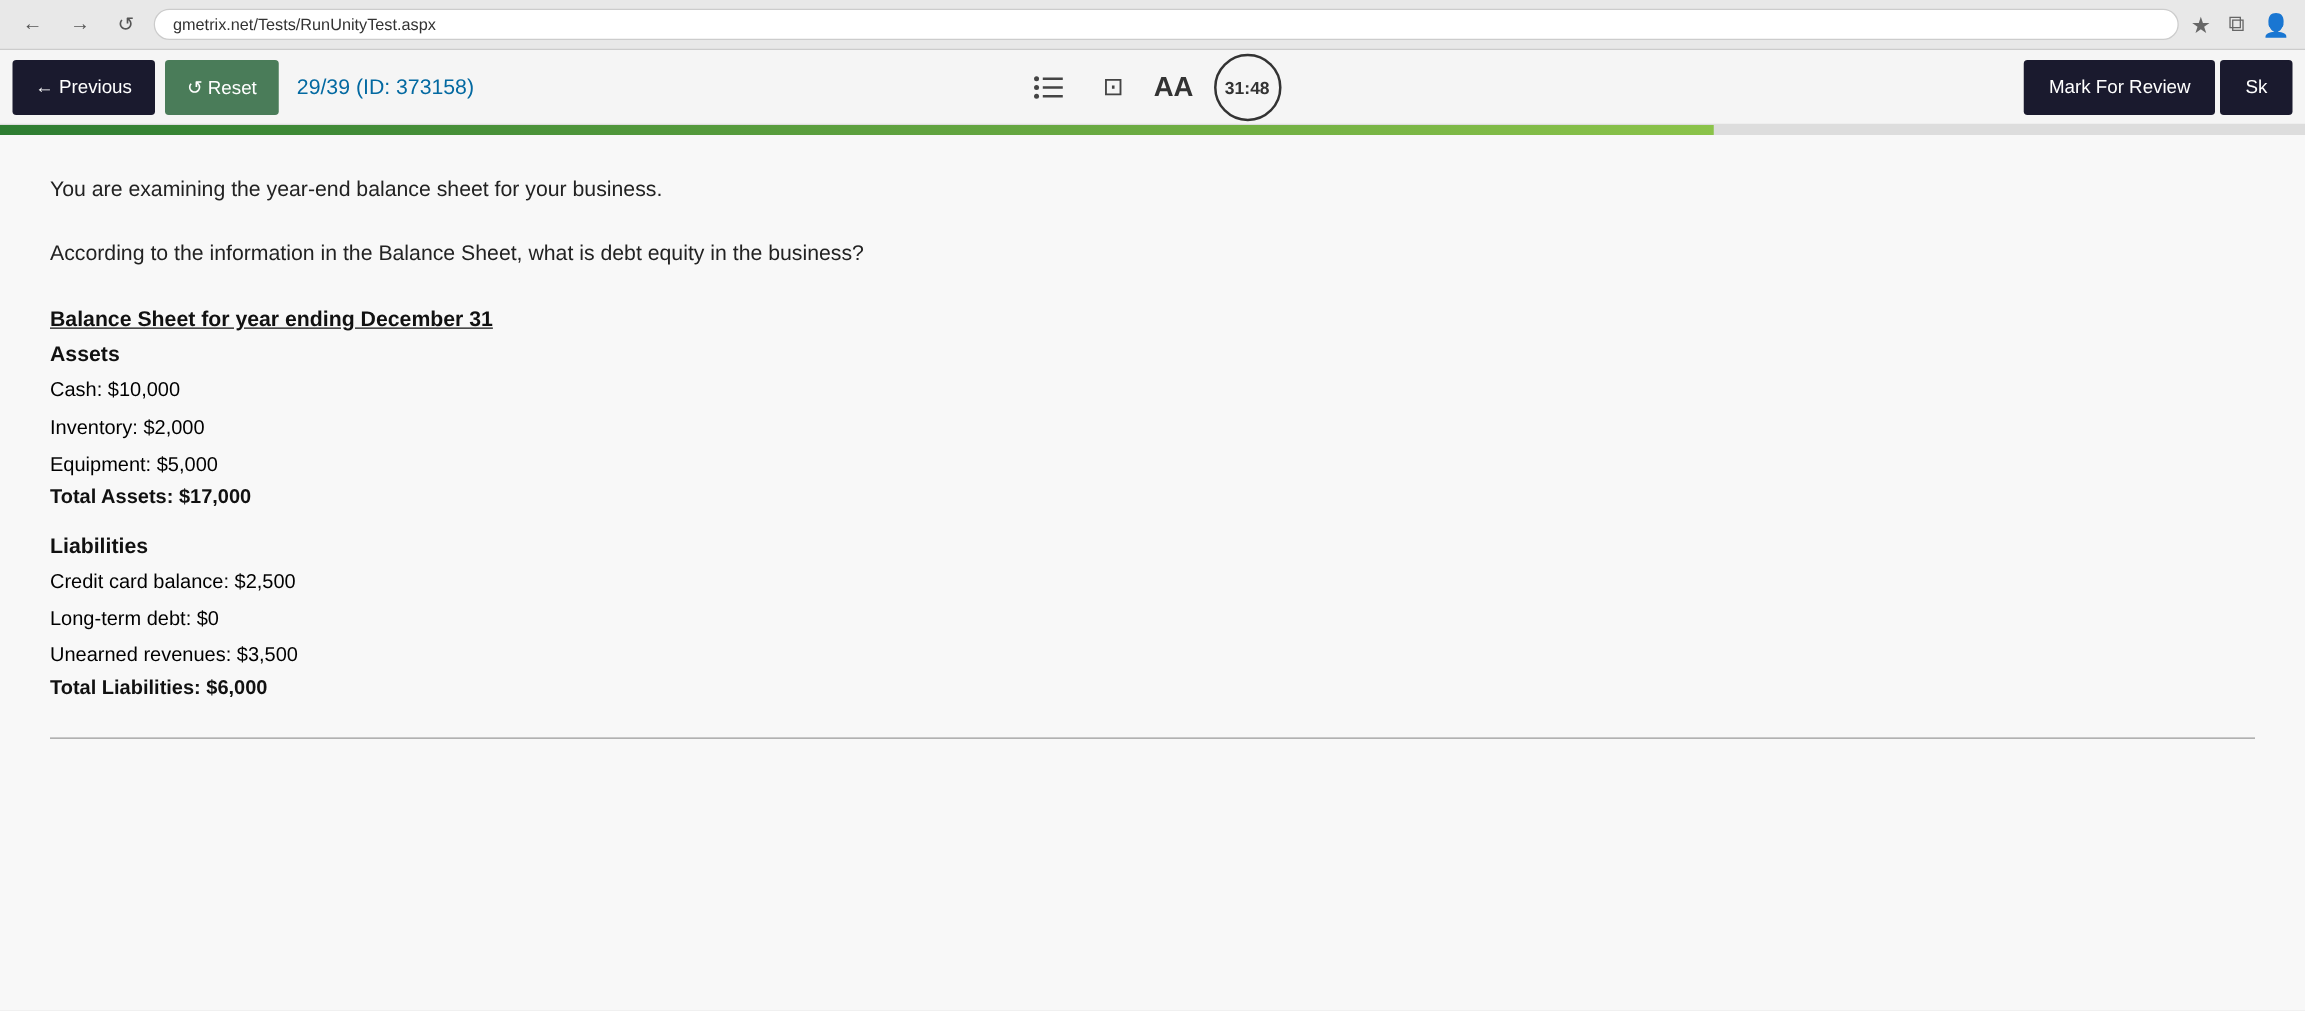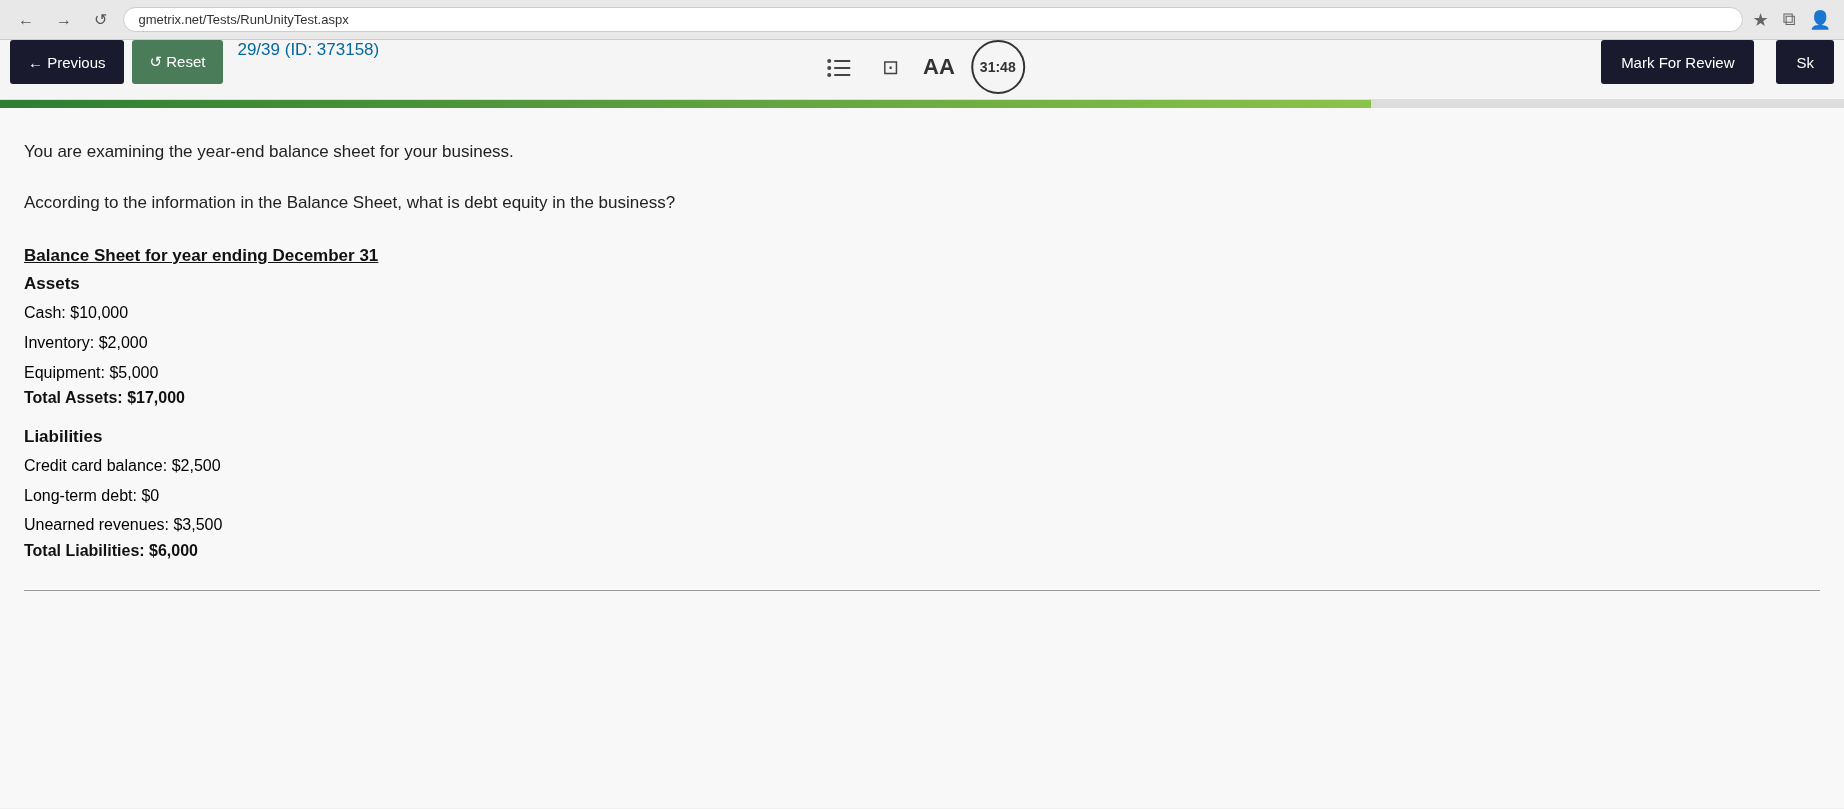--- a/index.html
+++ b/index.html
@@ -45,21 +45,21 @@
       font-size: 18px;
       color: #666;
     }
 
     
     .test-toolbar {
       background: #f5f5f5;
       border-bottom: 1px solid #ddd;
       height: 60px;
       display: flex;
-      align-items: flex-start;
+      align-items: center;
       padding: 0 10px;
       gap: 8px;
       position: relative;
     }
 
     .btn-previous {
       background: #1a1a2e;
       color: white;
       border: none;
       padding: 10px 18px;
@@ -127,21 +127,21 @@
       font-size: 14px;
       font-weight: bold;
       color: #333;
     }
 
     .toolbar-right {
       position: absolute;
       right: 10px;
       display: flex;
       align-items: center;
-      gap: 22px;
+      gap: 4px;
     }
 
     .btn-mark-review {
       background: #1a1a2e;
       color: white;
       border: none;
       padding: 10px 20px;
       font-size: 15px;
       cursor: pointer;
       border-radius: 3px;
@@ -167,21 +167,21 @@
     }
     .progress-bar-fill {
       height: 100%;
       background: linear-gradient(to right, #2e7d32, #8bc34a);
       width: 74.36%;
     }
 
     
     .content-area {
       background: #f8f8f8;
-      padding: 30px 24px;
+      padding: 30px 40px;
       min-height: 700px;
     }
 
     .question-text {
       font-size: 17px;
       color: #222;
       margin-bottom: 24px;
       line-height: 1.6;
     }
 

